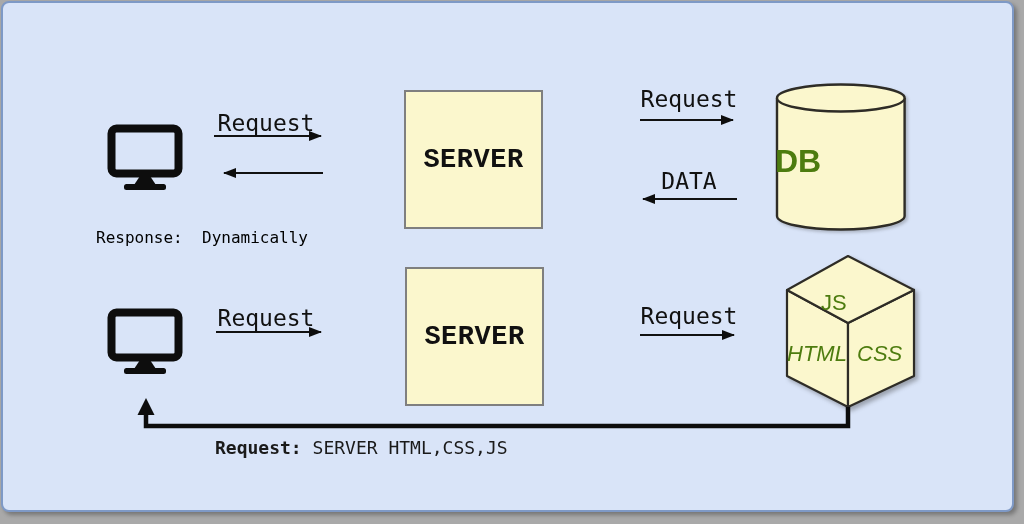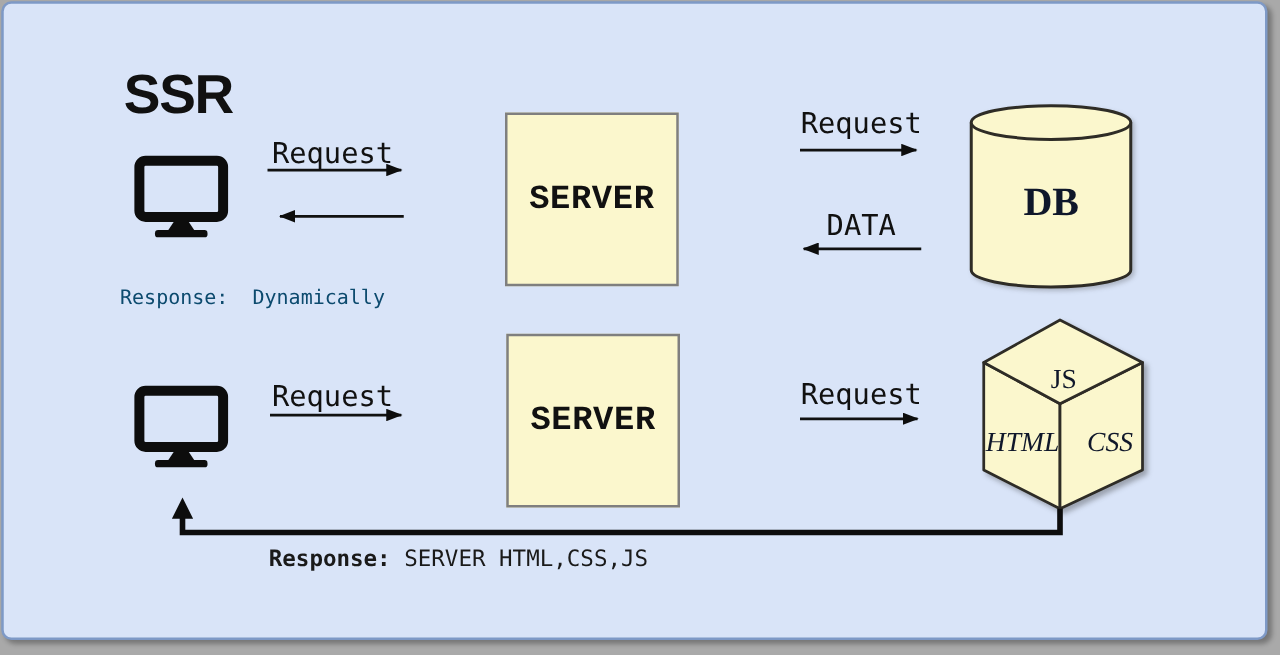--- a/index.html
+++ b/index.html
@@ -24,43 +24,42 @@
   }
   .server-box {
     background:#fbf7cd; border:2px solid #7f7f7f;
     display:flex; align-items:center; justify-content:center;
   }
   .server-box span {
     font-family:Liberation Mono, monospace; font-weight:bold;
     font-size:27px; letter-spacing:0.5px; color:#111;
   }
   .response-ssr {
-    font-size:16px; line-height:17.5px; text-align:center; white-space:pre; color:#0c4a6e;
+    font-size:16px; line-height:17.5px; text-align:center; white-space:pre; color:#000000;
   }
   .response-ssg {
     font-size:18px; line-height:20px; white-space:pre; color:#1a1a1a;
   }
   .response-ssg .b { font-weight:bold; }
   .db-label, .cube-label {
-    font-family:Liberation Serif, serif; text-align:center; color:#0f172a;
+    font-family:Liberation Sans, sans-serif; text-align:left; color:#4d7c0f;
   }
   .db-label { font-weight:bold; font-size:32px; line-height:34px; }
   .cube-label { font-size:22px; line-height:23px; }
   .cube-label.it { font-style:italic; }
   svg.layer { position:absolute; left:0; top:0; pointer-events:none; }
   .shadowed { filter:drop-shadow(3px 3px 2px rgba(40,40,40,0.35)); }
   .soft-shadow { filter:drop-shadow(2px 2px 1.5px rgba(40,40,40,0.25)); }
 </style>
 </head>
 <body>
 
 <div class="page">
   <div class="card">
 
-    <div class="abs section-title" style="left:96px; top:51px;">SSR</div>
 
     <svg class="abs" style="left:104px; top:121px;" width="76" height="66" viewBox="0 0 76 66">
       <rect x="4.5" y="4.5" width="67" height="45" rx="5" fill="none" stroke="#0d0d0d" stroke-width="8"></rect>
       <polygon points="33,52 43,52 49,61 27,61" fill="#0d0d0d"></polygon>
       <rect x="17" y="60" width="42" height="6" rx="2.5" fill="#0d0d0d"></rect>
     </svg>
 
     <div class="abs mono-label" style="left:210px; top:108px; width:106px;">Request</div>
 
     <div class="abs response-ssr" style="left:88px; top:191px; width:222px;">
@@ -100,21 +99,21 @@
       <g stroke="#2e2c26" stroke-width="2.2" stroke-linejoin="round" fill="#fbf7cd">
         <polygon points="6,41 67,74 67,158 6,127"></polygon>
         <polygon points="67,74 133,41 133,127 67,158"></polygon>
         <polygon points="67,7 133,41 67,74 6,41"></polygon>
       </g>
     </svg>
     <div class="abs cube-label" style="left:818px; top:288px; width:60px;">JS</div>
     <div class="abs cube-label it" style="left:784px; top:339px; width:62px;">HTML</div>
     <div class="abs cube-label it" style="left:854px; top:339px; width:62px;">CSS</div>
 
-    <div class="abs response-ssg" style="left:212px; top:435px;"><span class="b">Response:</span><span> SERVER HTML,CSS,JS</span></div>
+    <div class="abs response-ssg" style="left:212px; top:435px;"><span class="b">Request:</span><span> SERVER HTML,CSS,JS</span></div>
 
     <svg class="layer" width="1024" height="524" viewBox="0 0 1024 524">
       <defs>
         <marker id="ah" viewBox="0 0 13 10" markerWidth="13" markerHeight="10" refX="12" refY="5" orient="auto" markerUnits="userSpaceOnUse">
           <path d="M0,0 L13,5 L0,10 Z" fill="#0d0d0d"></path>
         </marker>
       </defs>
       <g stroke="#111" stroke-width="2.2" fill="none">
         <line x1="211" y1="133" x2="318" y2="133" marker-end="url(#ah)"></line>
         <line x1="320" y1="170" x2="221" y2="170" marker-end="url(#ah)"></line>

